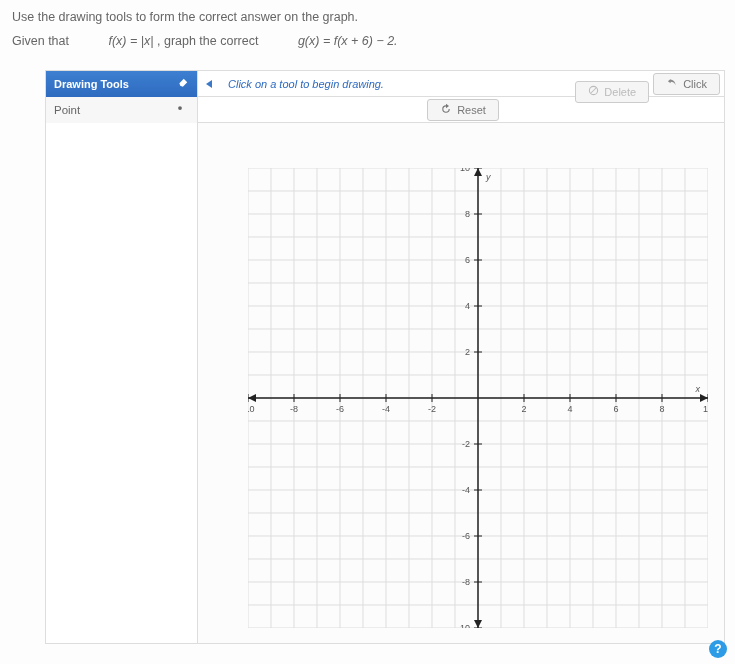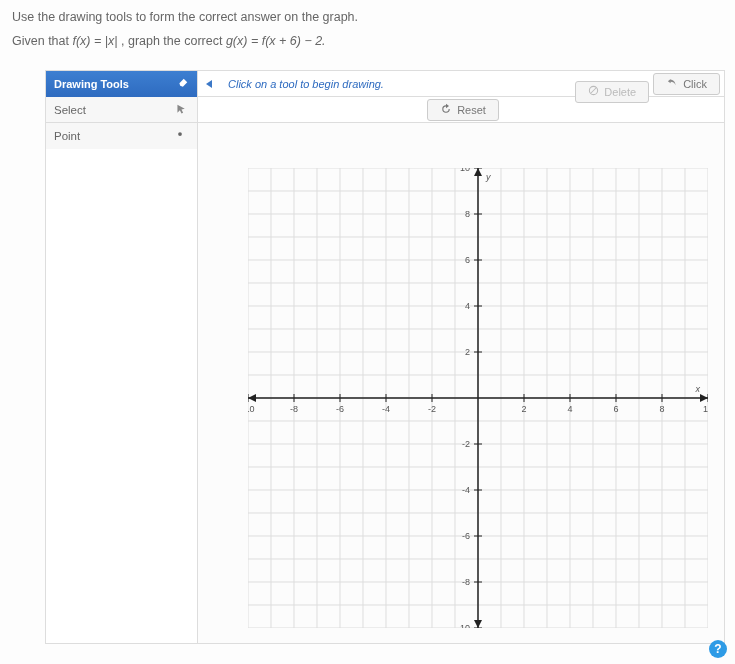--- a/index.html
+++ b/index.html
@@ -1,19 +1,19 @@
 <!DOCTYPE html>
 <html><head>
 <meta charset="utf-8">
 <style>
 * { box-sizing: border-box; margin: 0; padding: 0; }
 body { font-family: Arial, sans-serif; background: #fdfdfd; color: #555; width: 735px; height: 664px; position: relative; }
 .question { padding: 10px 12px 6px; }
 .question p { font-size: 12.5px; color: #666; margin-bottom: 10px; }
-.math { font-style: italic; }
+.math { font-style: italic; margin-left: 36px; }
 .tool-area { margin: 6px 0 0 45px; width: 680px; border: 1px solid #ddd; background: #fff; }
 .toolbar-row { display: flex; border-bottom: 1px solid #ddd; height: 26px; }
 .left-col { width: 152px; border-right: 1px solid #ddd; }
 .tools-header { background: linear-gradient(#3d7fd1,#2e6bc0); color: #fff; font-size: 11px; font-weight: bold; display: flex; align-items: center; justify-content: space-between; padding: 0 8px; height: 26px; }
 .tools-header .pin { width: 14px; height: 14px; display: inline-block; }
 .tool-item { display: flex; align-items: center; justify-content: space-between; height: 26px; padding: 0 8px; font-size: 11.5px; color: #666; border-bottom: 1px solid #ddd; background: #f7f7f7; cursor: pointer; }
 .tool-item:last-child { border-bottom: none; }
 .tool-icon { width: 14px; height: 14px; display:inline-block; color:#888; }
 .right-col { flex: 1; display: flex; flex-direction: column; }
 .hint-row { display: flex; align-items: center; height: 26px; border-bottom: 1px solid #ddd; }
@@ -71,26 +71,20 @@
                 <path d="M6 3L2 6l4 3V7c3 0 6 1 7 5 0-6-4-8-7-8V3z" fill="#888"></path>
               </svg></span>
           <span>Click</span>
         </button>
       </div>
     </div>
   </div>
 
   <div class="bottom-body">
     <div class="left-panel">
-      <div class="tool-item">
-        <span>Select</span>
-        <span class="tool-icon"><svg viewBox="0 0 16 16" width="13" height="13">
-              <path d="M3 2l9 5-4 1 2 4-2 1-2-4-3 3z" fill="#888"></path>
-            </svg></span>
-      </div>
       <div class="tool-item">
         <span>Point</span>
         <span class="tool-icon"><svg viewBox="0 0 16 16" width="10" height="10">
               <circle cx="8" cy="8" r="3" fill="#666"></circle>
             </svg></span>
       </div>
     </div>
 
     <div class="right-col">
       <div class="reset-row">

